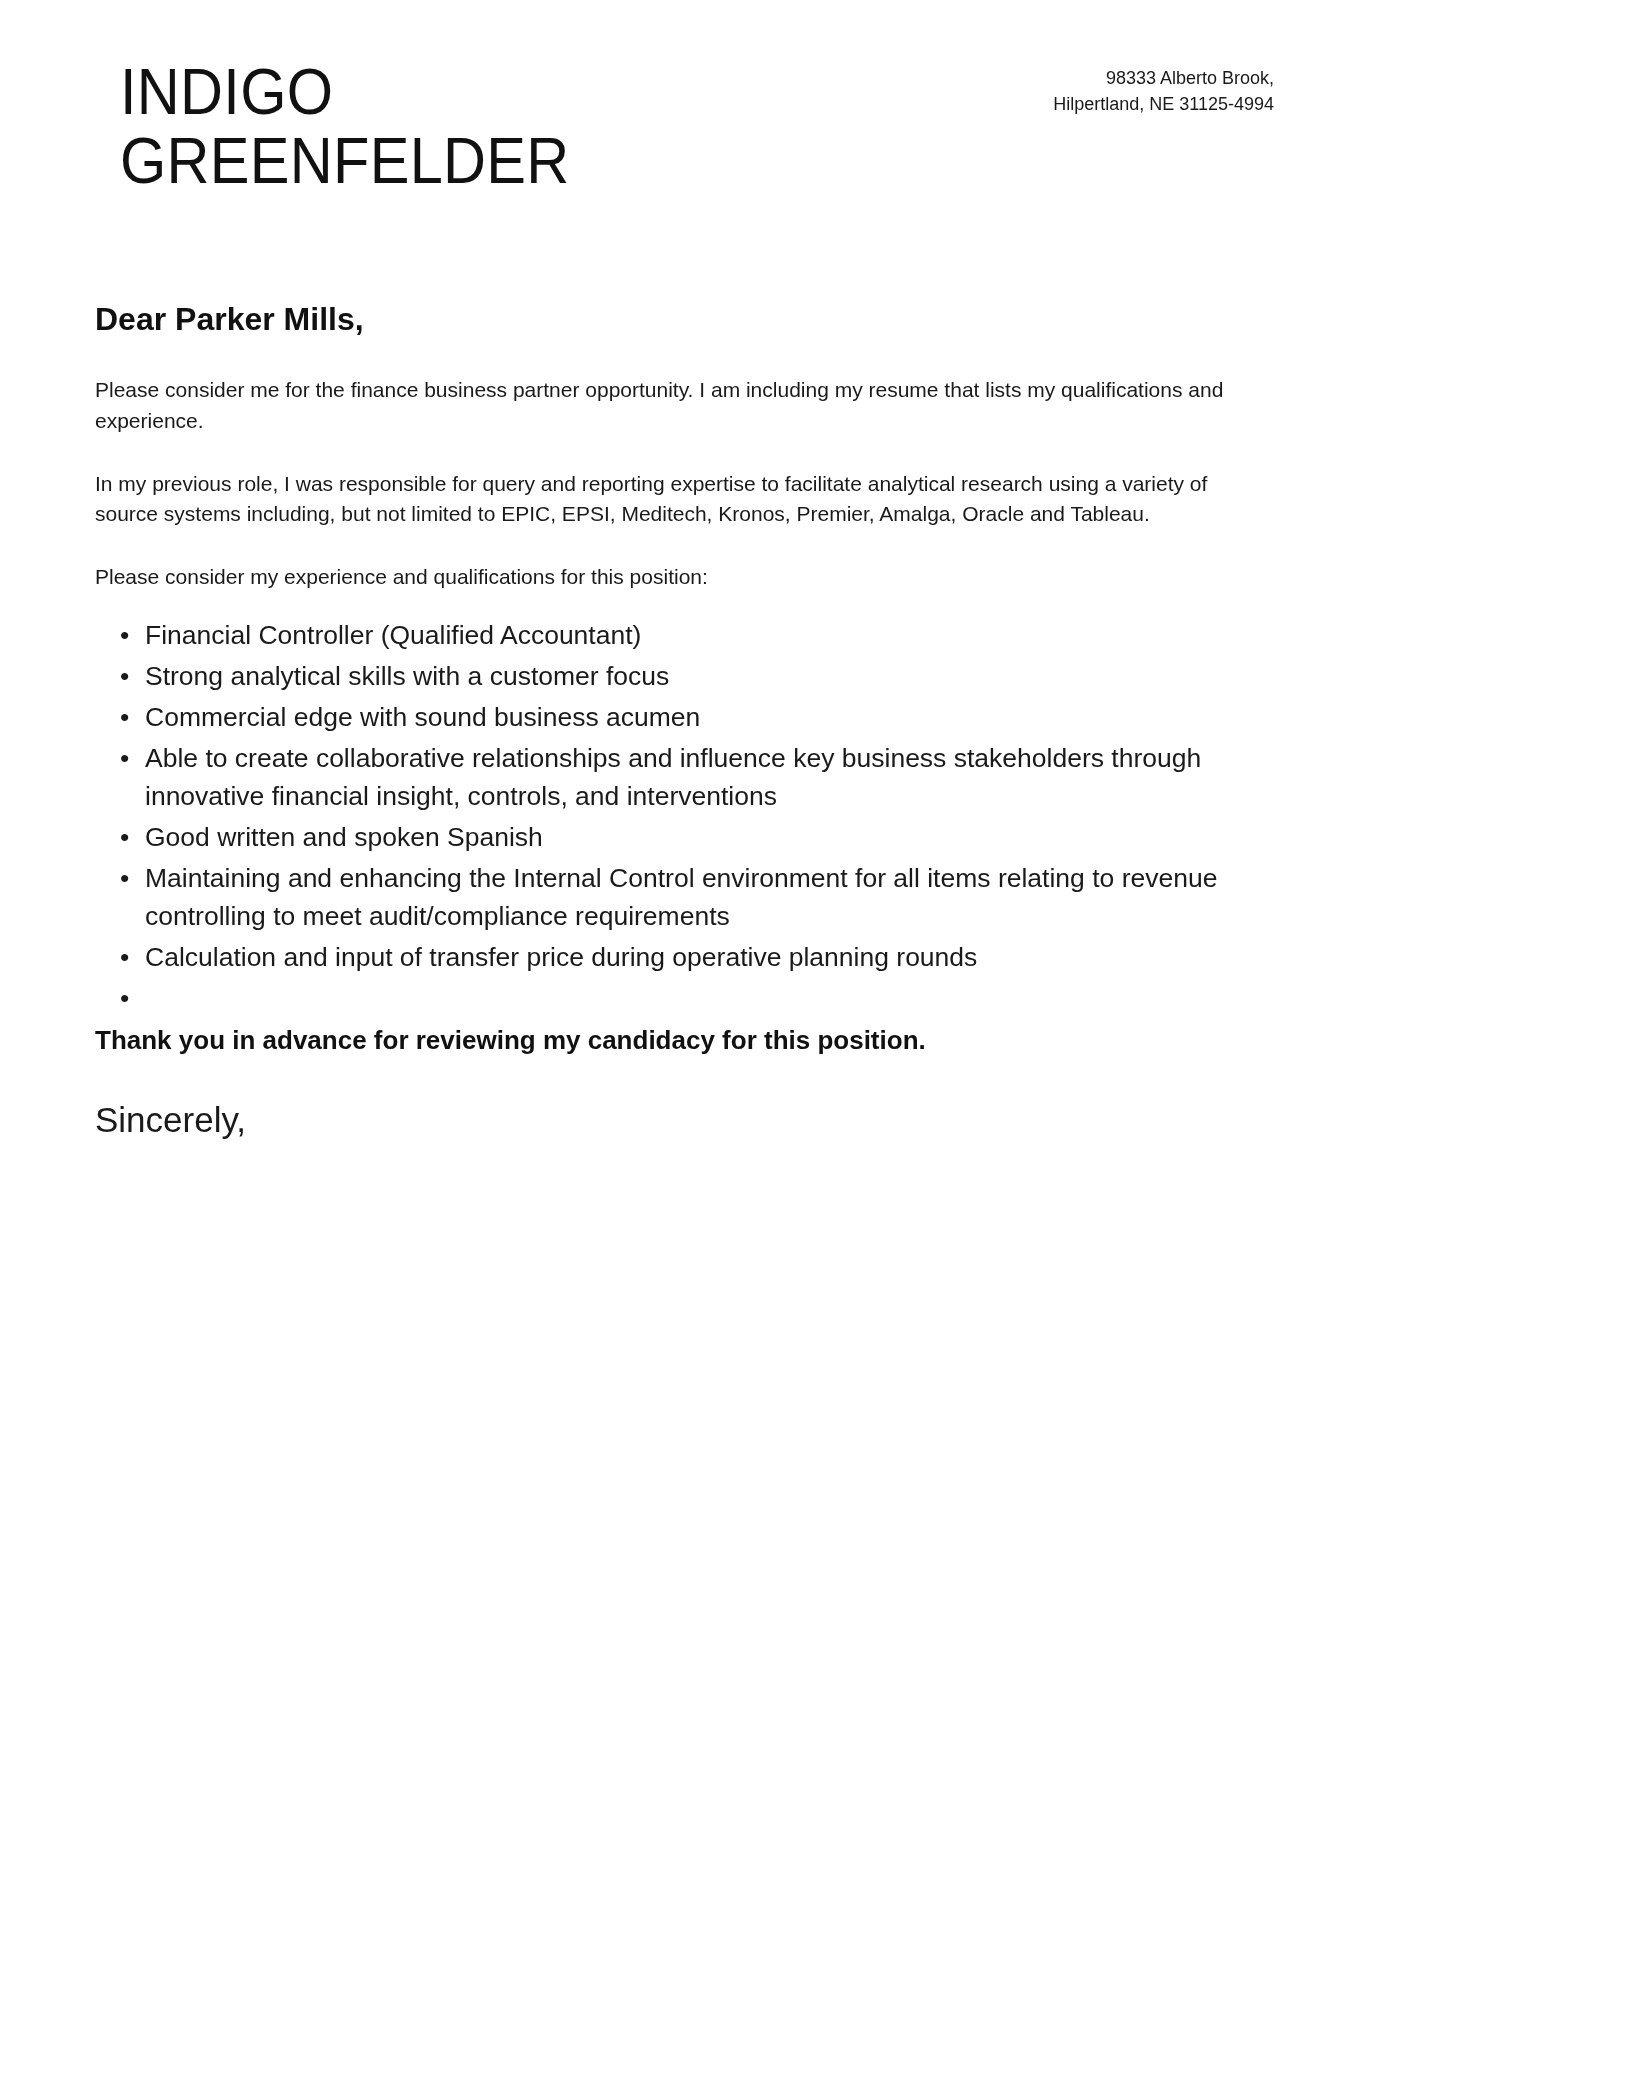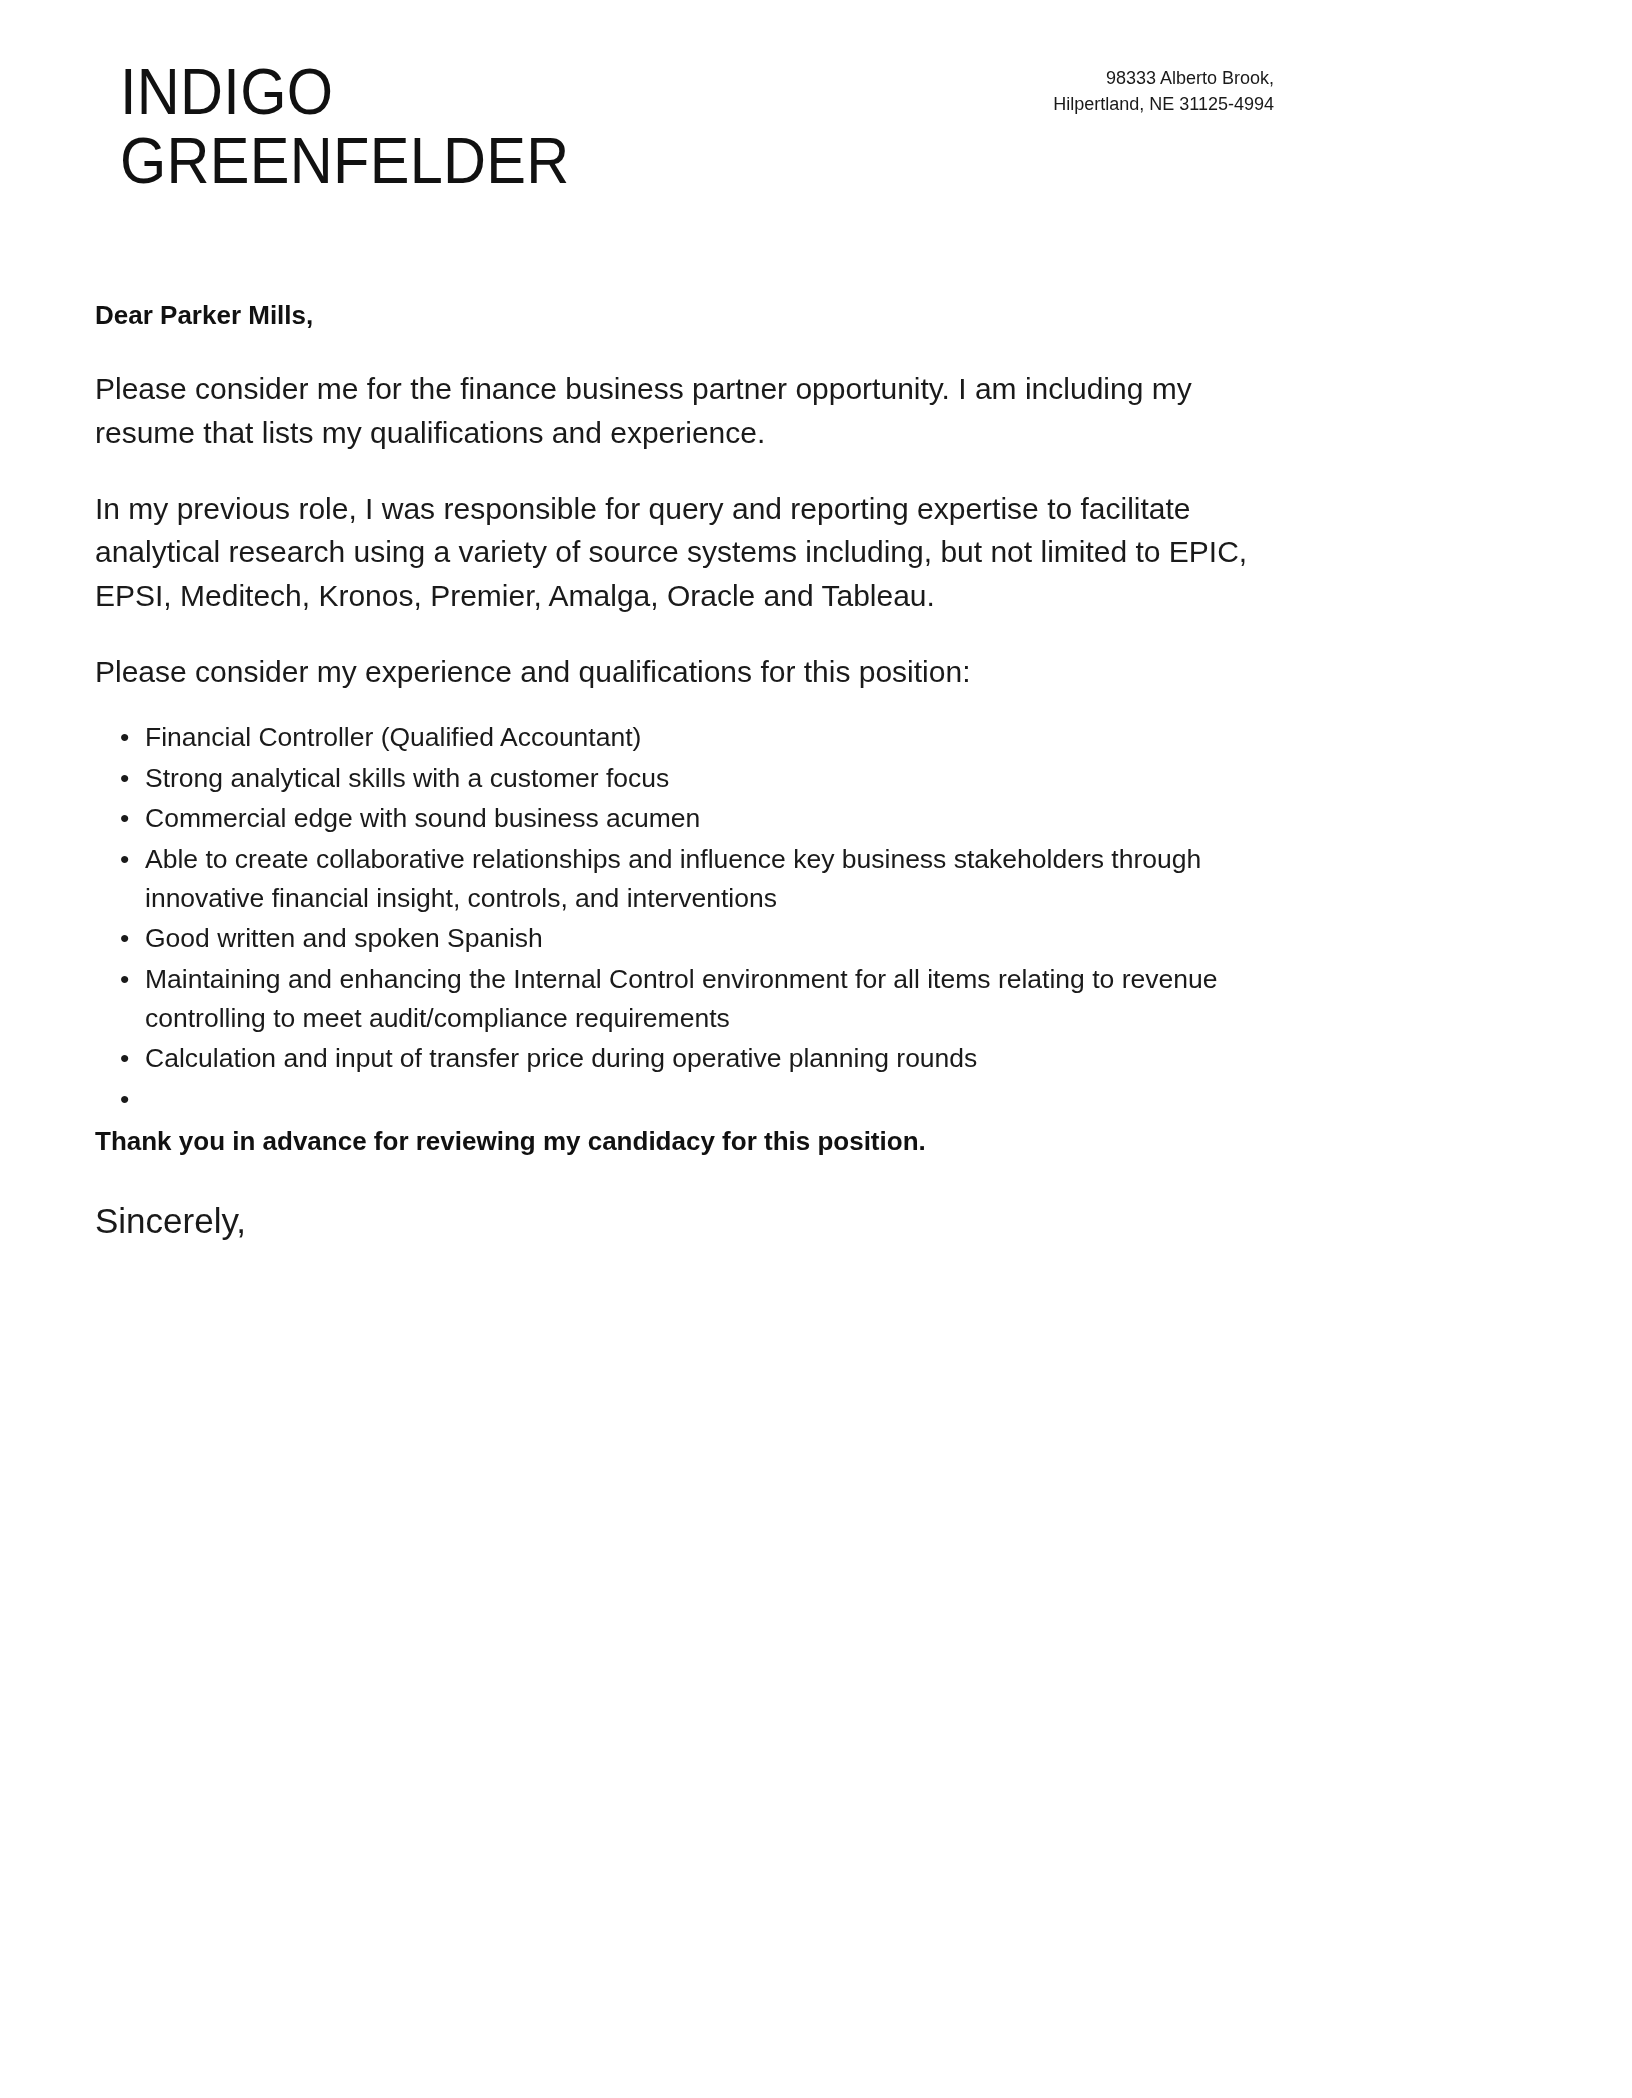--- a/index.html
+++ b/index.html
@@ -57,28 +57,28 @@
   
   .body {
     position: absolute;
     left: 0;
     top: 298px;
     width: 100%;
     padding: 0 118px 0 95px;
     box-sizing: border-box;
   }
   .salutation {
-    font-size: 26px;
+    font-size: 32px;
     font-weight: 700;
     line-height: 1.35;
     margin: 0 0 34px 0;
     color: #111111;
   }
   .para {
-    font-size: 30px;
+    font-size: 21px;
     line-height: 1.46;
     font-weight: 400;
     margin: 0 0 32px 0;
     color: #1a1a1a;
     max-width: 1420px;
   }
   .para.lead-in {
     margin-bottom: 24px;
   }
 

